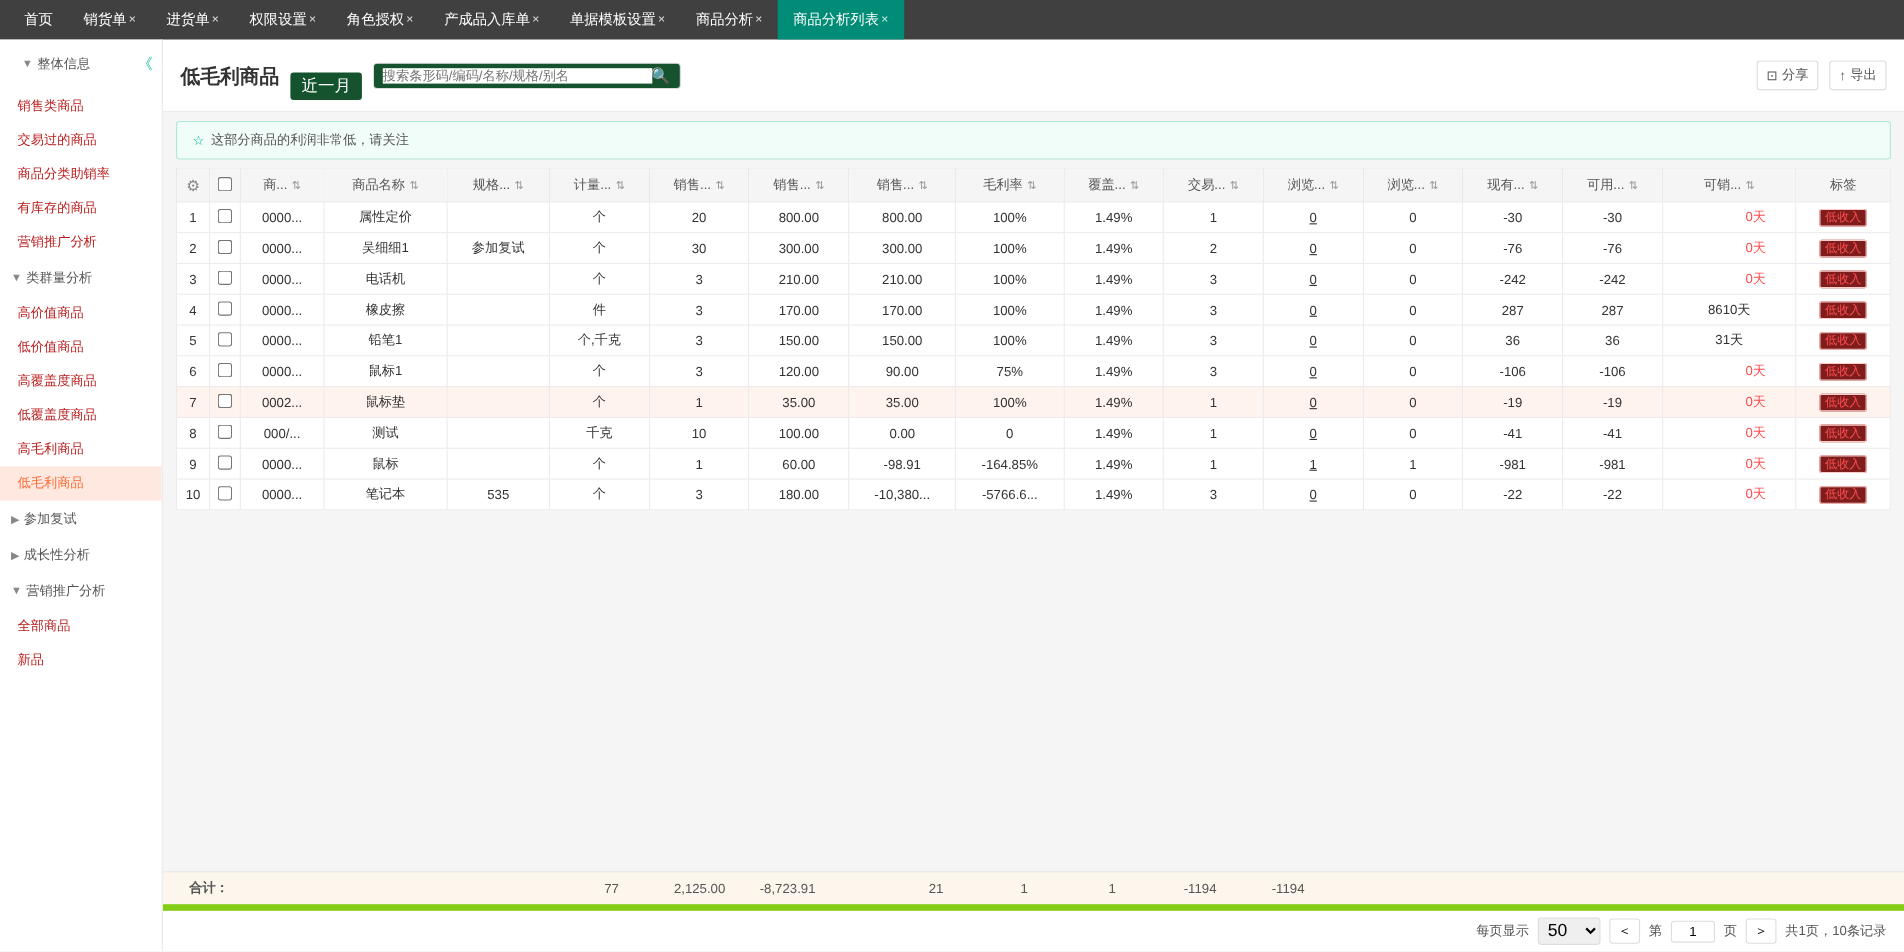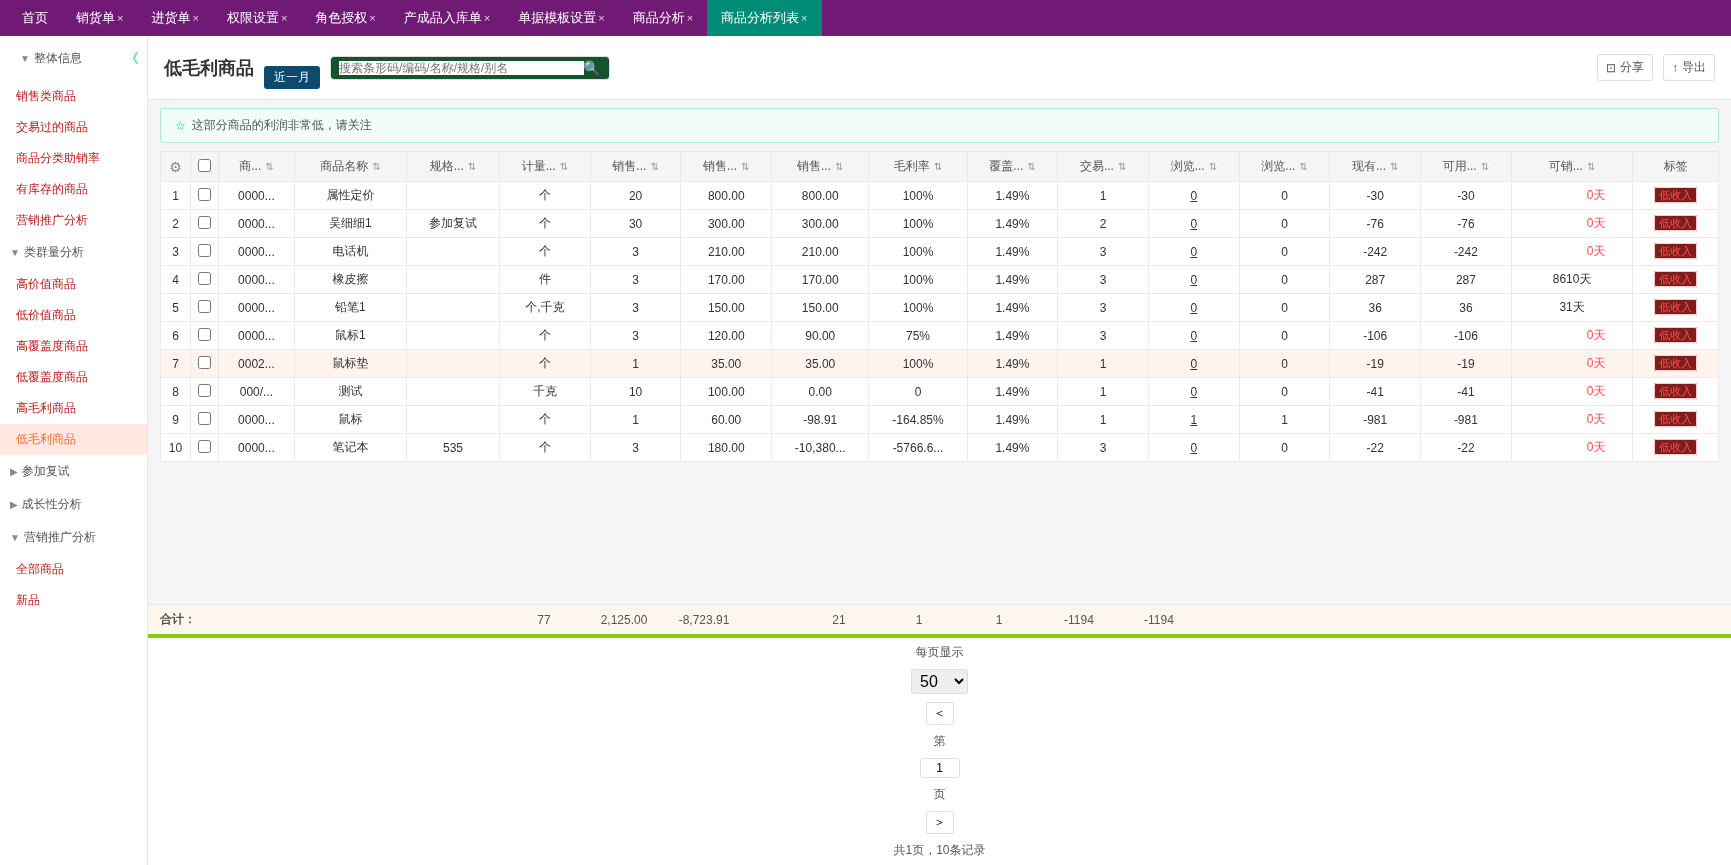--- a/index.html
+++ b/index.html
@@ -1,20 +1,20 @@
 <!DOCTYPE html>
 <html><head>
   <meta charset="utf-8">
   <style>
     * { box-sizing: border-box; margin: 0; padding: 0; font-family: 'Microsoft YaHei', Arial, sans-serif; }
     body { background: #f5f5f5; font-size: 12px; color: #333; }
 
     
     .top-nav {
-      background: #701a75;
+      background: #404040;
       display: flex;
       align-items: center;
       height: 36px;
       padding: 0 8px;
       gap: 0;
     }
     .nav-item {
       color: #fff;
       padding: 0 14px;
       height: 36px;
@@ -78,26 +78,26 @@
       background: #fff;
       border-bottom: 1px solid #e8e8e8;
       gap: 10px;
     }
     .page-title {
       font-size: 18px;
       font-weight: bold;
       color: #333;
     }
     .period-btn {
-      background: #0c4a6e;
+      background: #14532d;
       color: #fff;
       border: none;
       border-radius: 3px;
       padding: 3px 10px;
-      font-size: 12px;
+      font-size: 15px;
       cursor: pointer;
       margin-top: 20px;
     }
     .search-box {
       display: flex;
       align-items: center;
       border: 1px solid #ddd;
       border-radius: 4px;
       padding: 3px 8px;
       flex: 1;
@@ -195,35 +195,34 @@
     
     .footer-totals {
       background: #fdf6ec;
       border-top: 1px solid #e8e8e8;
       padding: 6px 12px;
       display: flex;
       align-items: center;
       font-size: 12px;
       color: #555;
     }
-    .footer-totals .label { font-weight: bold; margin-right: 20px; }
+    .footer-totals .label { font-weight: bold; margin-right: 20px; margin-left: 12px; }
     .footer-totals .val { min-width: 80px; text-align: center; }
 
     
     .pagination {
       display: flex;
       align-items: center;
       justify-content: flex-end;
       padding: 6px 16px;
       background: #fff;
-      border-top: 4px solid #84cc16;
+      border-top: 6px solid #84cc16;
       gap: 8px;
       font-size: 12px;
       color: #555;
-      flex-direction: column;
     }
     .pagination select {
       border: 1px solid #ddd;
       border-radius: 3px;
       padding: 2px 4px;
       font-size: 16px;
     }
     .page-btn {
       border: 1px solid #ddd;
       background: #fff;

